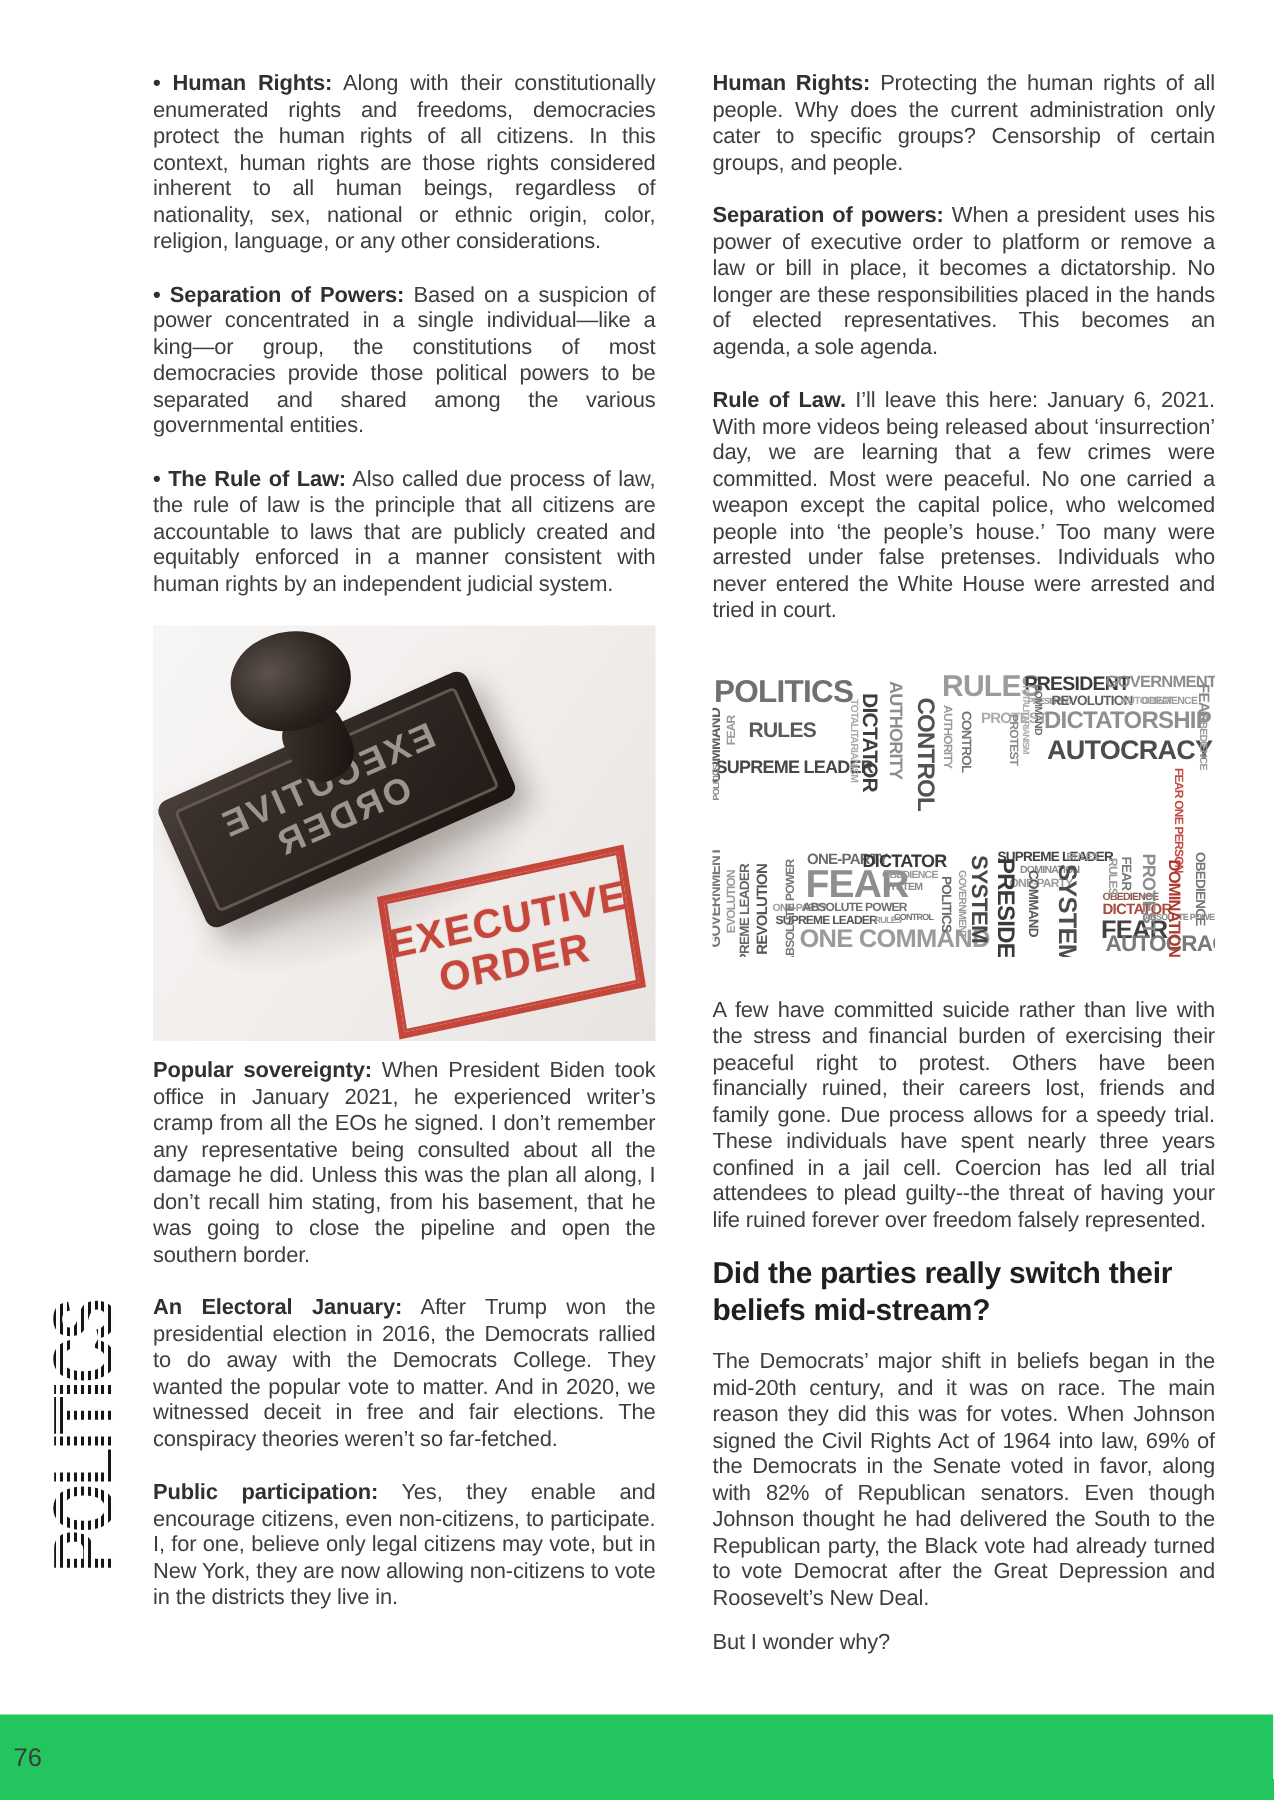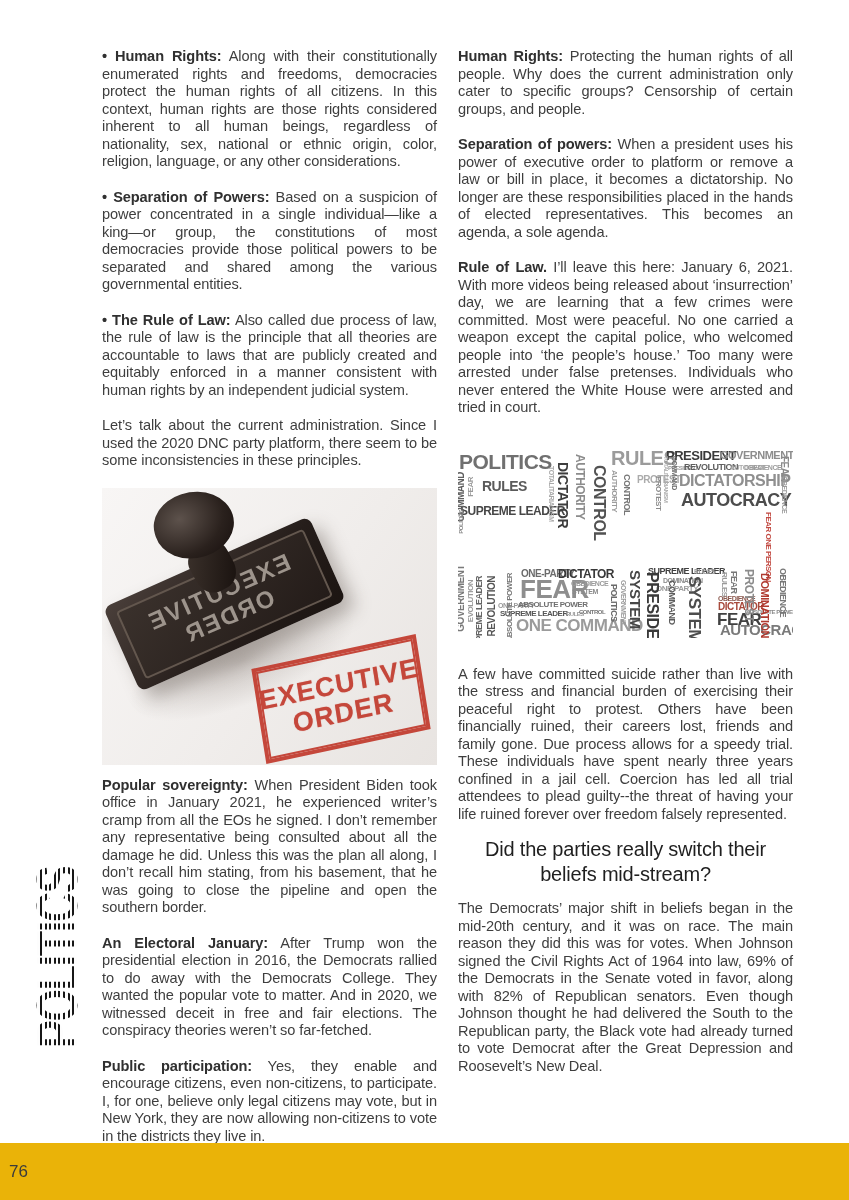--- a/index.html
+++ b/index.html
@@ -4,21 +4,21 @@
 <style>
   html,body{margin:0;padding:0;background:#ffffff;}
   .page{
     position:relative;width:849px;height:1200px;background:#ffffff;overflow:hidden;
     font-family:"Liberation Sans",sans-serif;color:#3e3e3e;
   }
   
   .col{position:absolute;top:48px;width:335px;font-size:14.6px;line-height:17.5px;
        text-align:justify;letter-spacing:-0.1px;}
   .col-left{left:102px;}
-  .col-right{left:458px;}
+  .col-right{left:475px;}
   .col p{margin:0 0 18px 0;}
   .lead{font-weight:700;color:#303030;}
   
   .photo{position:relative;width:335px;height:277px;margin:18px 0 12px 0;overflow:hidden;
          background:linear-gradient(125deg,#f8f6f5 0%,#f0edeb 55%,#e8e4e1 100%);}
   .stamp-shadow{position:absolute;left:15px;top:128px;width:250px;height:90px;
          background:radial-gradient(ellipse at 50% 50%,rgba(110,96,88,0.30),rgba(110,96,88,0) 68%);
          transform:rotate(-22deg);}
   .stamp-base{position:absolute;left:10px;top:70px;width:225px;height:92px;
          transform:rotate(-24deg);border-radius:8px;
@@ -46,22 +46,22 @@
   
   .wordcloud{position:relative;width:335px;height:188px;margin:33px 0 28px 0;
          overflow:hidden;background:#ffffff;}
   .wc-word{position:absolute;font-weight:700;letter-spacing:-0.5px;line-height:1;
          white-space:nowrap;}
   .wc-v{writing-mode:vertical-rl;}
   .wc-vu{writing-mode:vertical-rl;transform:rotate(180deg);}
   .wc-main{position:absolute;left:0;top:70px;font-size:44px;font-weight:800;
          letter-spacing:-2px;line-height:1;white-space:nowrap;}
   
-  .section-heading{font-size:20px;line-height:25px;font-weight:400;color:#1f1f1f;
-         letter-spacing:-0.2px;margin:14px 0 13px 0;text-align:center;}
+  .section-heading{font-size:20px;line-height:25px;font-weight:700;color:#1f1f1f;
+         letter-spacing:-0.2px;margin:14px 0 13px 0;text-align:left;}
   .closing{margin-bottom:0;}
   
   .politics{position:absolute;left:25px;top:1048px;width:290px;height:63px;
          transform:rotate(-90deg) scaleX(0.72);transform-origin:0 0;
          font-size:58px;font-weight:800;letter-spacing:-2px;line-height:63px;
          white-space:nowrap;color:#1c1c1c;}
   @supports ((-webkit-background-clip:text) or (background-clip:text)){
     .politics{
       background:repeating-linear-gradient(0deg,#161616 0px,#161616 2px,#fdfdfd 2px,#fdfdfd 4.6px);
       -webkit-background-clip:text;background-clip:text;color:transparent;}
@@ -73,22 +73,21 @@
 </head>
 <body>
 
 <div class="page">
 
   <div class="politics">POLITICS</div>
 
   <div class="col col-left">
     <p><span class="lead">• Human Rights:</span><span> Along with their constitutionally enumerated rights and freedoms, democracies protect the human rights of all citizens. In this context, human rights are those rights considered inherent to all human beings, regardless of nationality, sex, national or ethnic origin, color, religion, language, or any other considerations.</span></p>
     <p><span class="lead">• Separation of Powers:</span><span> Based on a suspicion of power concentrated in a single individual—like a king—or group, the constitutions of most democracies provide those political powers to be separated and shared among the various governmental entities.</span></p>
-    <p><span class="lead">• The Rule of Law:</span><span> Also called due process of law, the rule of law is the principle that all theories are accountable to laws that are publicly created and equitably enforced in a manner consistent with human rights by an independent judicial system.</span></p>
-    <p style="margin-bottom:0;">Let’s talk about the current administration. Since I used the 2020 DNC party platform, there seem to be some inconsistencies in these principles.</p>
+    <p><span class="lead">• The Rule of Law:</span><span> Also called due process of law, the rule of law is the principle that all citizens are accountable to laws that are publicly created and equitably enforced in a manner consistent with human rights by an independent judicial system.</span></p>
 
     <div class="photo">
       <div class="stamp-shadow"></div>
       <div class="stamp-base">
         <div class="stamp-face">
           <div class="stamp-face-text">
             <div>EXECUTIVE</div>
             <div>ORDER</div>
           </div>
         </div>
@@ -177,19 +176,20 @@
         <span class="wc-word wc-vu" style="left: -2px; top: 115px; font-size: 10px; color: rgb(122, 122, 122);">GOVERNMENT</span>
         <span class="wc-word wc-vu" style="left: 9px; top: 130px; font-size: 8px; color: rgb(155, 155, 155);">EVOLUTION</span>
         <span class="wc-word wc-vu" style="left: 17px; top: 126px; font-size: 9px; color: rgb(102, 102, 102);">SUPREME LEADER</span>
         <span class="wc-word wc-vu" style="left: 29px; top: 126px; font-size: 10px; color: rgb(86, 86, 86);">REVOLUTION</span>
         <span class="wc-word wc-vu" style="left: 48px; top: 123px; font-size: 8px; color: rgb(120, 120, 120);">ABSOLUTE POWER</span>
       </div>
 
     <p style="margin-bottom:0;">A few have committed suicide rather than live with the stress and financial burden of exercising their peaceful right to protest. Others have been financially ruined, their careers lost, friends and family gone. Due process allows for a speedy trial. These individuals have spent nearly three years confined in a jail cell. Coercion has led all trial attendees to plead guilty--the threat of having your life ruined forever over freedom falsely represented.</p>
     <h2 class="section-heading">Did the parties really switch their beliefs mid-stream?</h2>
     <p style="margin-bottom:12px;">The Democrats’ major shift in beliefs began in the mid-20th century, and it was on race. The main reason they did this was for votes. When Johnson signed the Civil Rights Act of 1964 into law, 69% of the Democrats in the Senate voted in favor, along with 82% of Republican senators. Even though Johnson thought he had delivered the South to the Republican party, the Black vote had already turned to vote Democrat after the Great Depression and Roosevelt’s New Deal.</p>
+    <p class="closing">But I wonder why?</p>
   </div>
 
-  <div class="footer" style="background: #eab308;">
+  <div class="footer" style="background: #22c55e;">
     <div class="page-number">76</div>
   </div>
 
 </div>
 
 </body></html>

